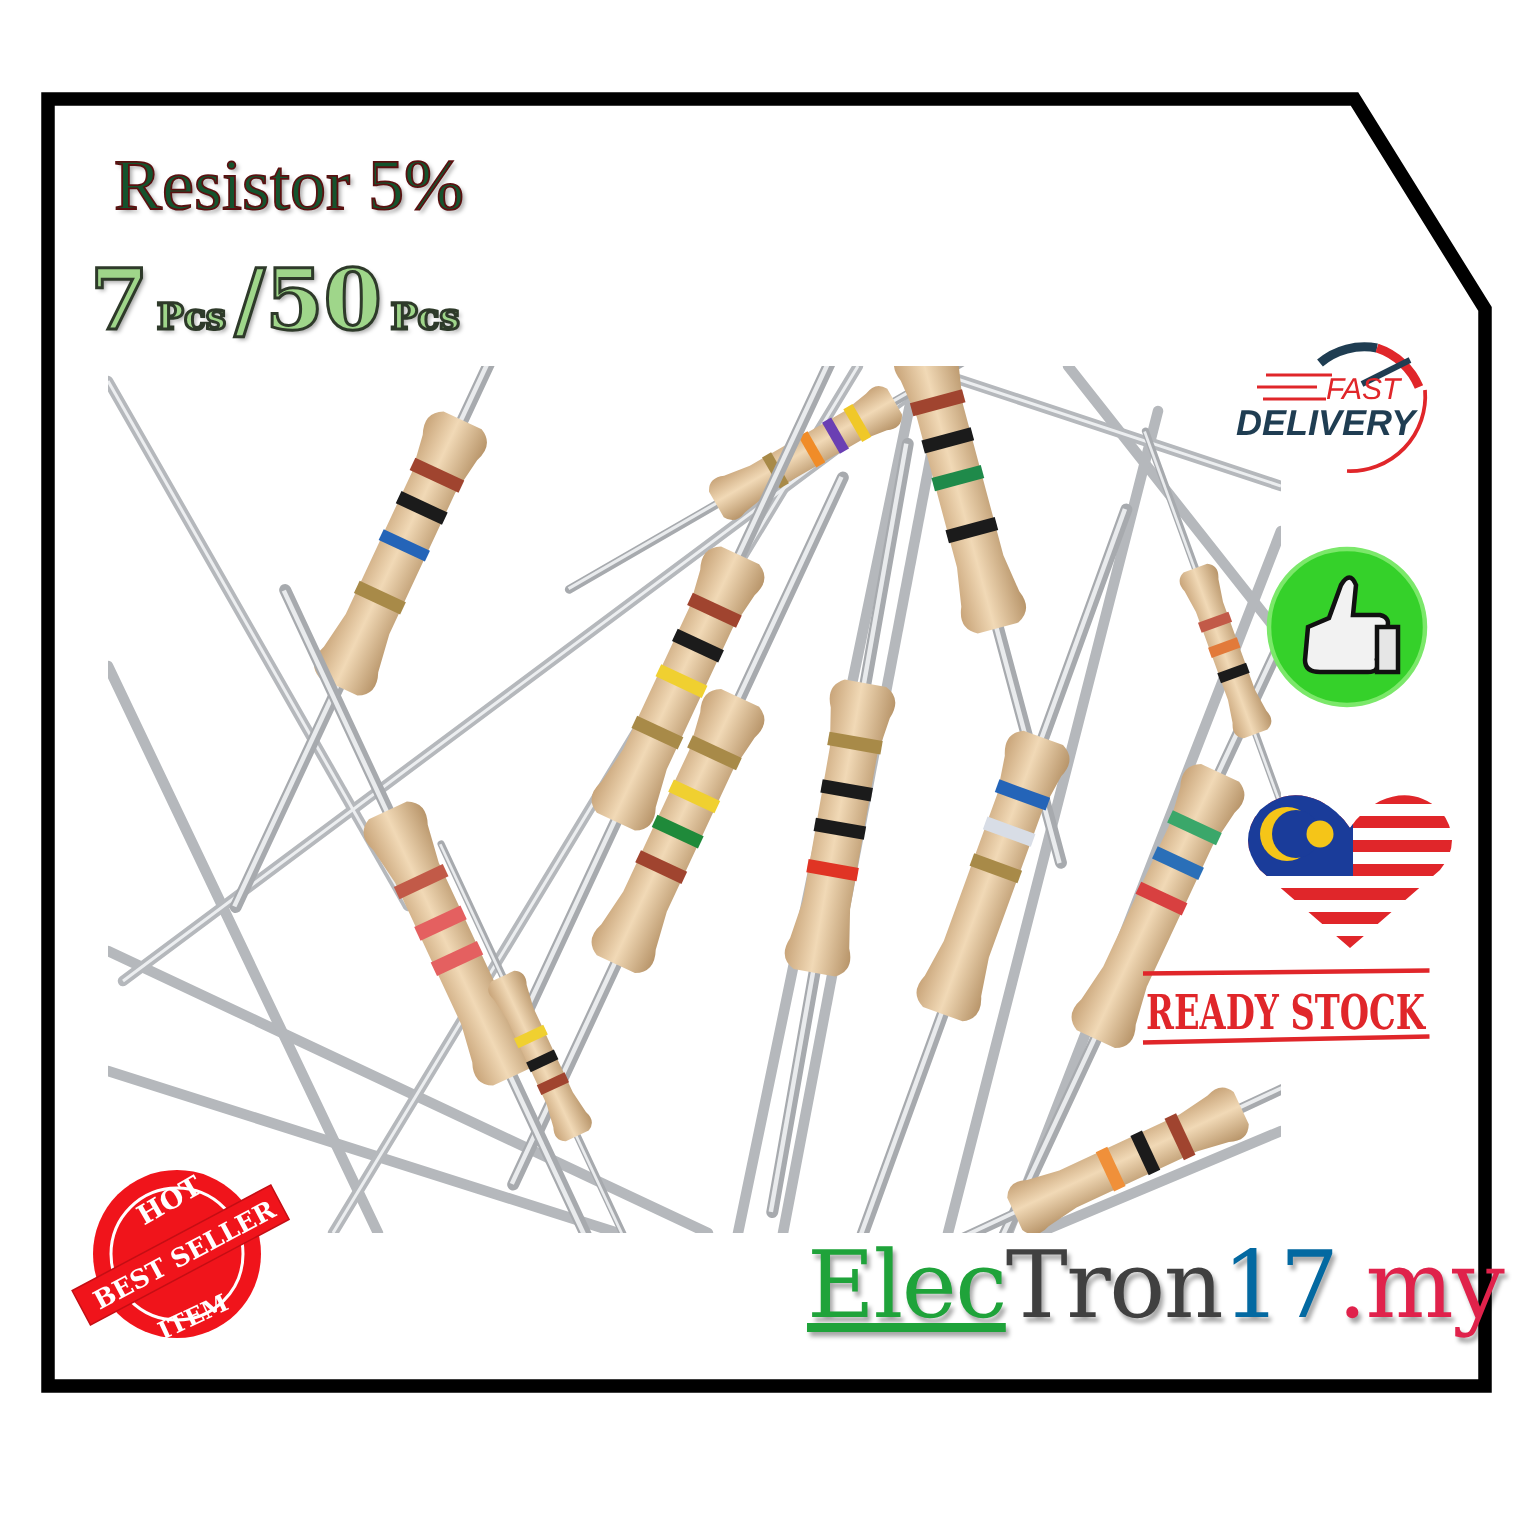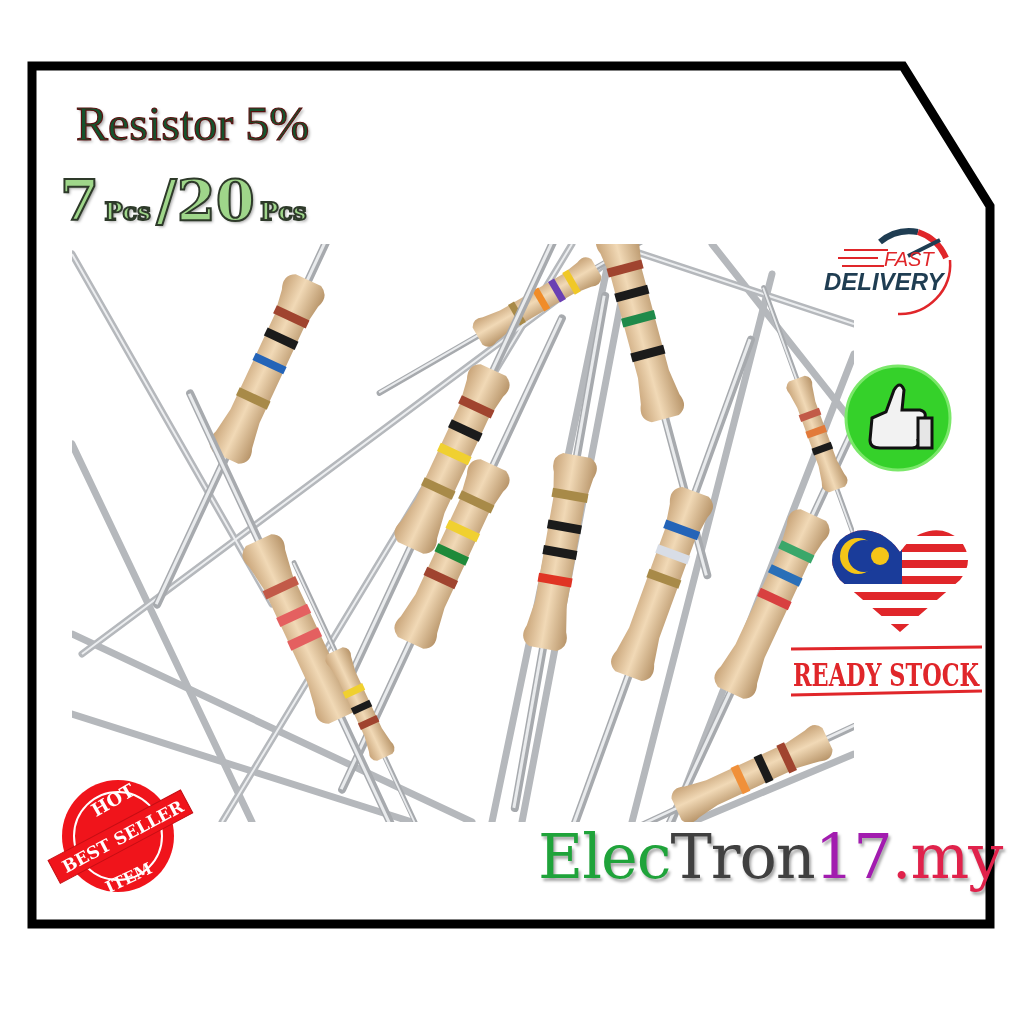--- a/index.html
+++ b/index.html
@@ -5,23 +5,23 @@
   html, body { margin:0; padding:0; }
   body { width:1024px; height:1024px; background:#ffffff; position:relative; overflow:hidden; font-family:"Liberation Sans", sans-serif; }
   .frame-svg { position:absolute; left:0; top:0; width:1024px; height:1024px; }
   .title { position:absolute; left:64px; top:100px; font-family:Liberation Serif, serif; font-size:48px; color:#14532d; -webkit-text-stroke:1.2px #5a1010; letter-spacing:0px; text-shadow:2px 2px 3px rgba(0,0,0,0.35); line-height:1;margin-left:12px; }
   .qty { position:absolute; left:60px; top:172px; font-family:"DejaVu Serif", serif; font-weight:bold; color:#9fd68a; -webkit-text-stroke:2px #2e3a2a; text-shadow:2px 2px 3px rgba(0,0,0,0.35); line-height:1; white-space:nowrap; }
   .qty .big { font-size:56px; }
   .qty .small { font-size:24px; }
   .photo { position:absolute; left:72px; top:244px; width:782px; height:578px; overflow:hidden; }
   .badge { position:absolute; }
   .brand { position:absolute; left:538px; top:826px; font-family:"DejaVu Serif", serif; font-size:62px; line-height:1; text-shadow:2px 3px 3px rgba(0,0,0,0.35); white-space:nowrap; letter-spacing:-1px; }
-  .brand .g { color:#1fa33a; }
+  .brand .g { color:#1fa33a;text-decoration:underline; }
   .brand .b { color:#404040; }
-  .brand .y { color:#a21caf; }
+  .brand .y { color:#0369a1; }
   .brand .r { color:#e0224b;margin-top:20px; }
 </style>
 </head>
 <body>
 
 <svg class="frame-svg" viewBox="0 0 1024 1024">
   <polygon points="32,66 903,66 990,206 990,924 32,924" fill="#ffffff" stroke="#000" stroke-width="9"></polygon>
 </svg>
 
 <div class="photo">
@@ -156,21 +156,21 @@
       <rect x="-17" y="10" width="34" height="10" fill="#f0903a"></rect>
     </g>
   </svg>
 </div>
 
 <div class="title">Resistor 5%</div>
 
 <div class="qty">
   <span class="big">7</span>
   <span class="small">Pcs</span>
-  <span class="big">/</span><span class="big">20</span>
+  <span class="big">/</span><span class="big">50</span>
   <span class="small">Pcs</span>
 </div>
 
 <div class="badge" style="left:818px; top:218px; width:150px; height:100px;">
   <svg width="150" height="100" viewBox="0 0 150 100">
     <path d="M62,24 A46,46 0 0 1 100,14" fill="none" stroke="#1f3d52" stroke-width="6"></path>
     <path d="M100,14 A46,46 0 0 1 128,40" fill="none" stroke="#e0262a" stroke-width="6"></path>
     <path d="M132,42 A50,50 0 0 1 80,96" fill="none" stroke="#e0262a" stroke-width="2.5"></path>
     <line x1="90" y1="38" x2="122" y2="22" stroke="#1f3d52" stroke-width="4"></line>
     <line x1="26" y1="32" x2="70" y2="32" stroke="#e0262a" stroke-width="2"></line>
@@ -206,21 +206,21 @@
       <rect x="0" y="80" width="140" height="8" fill="#e0262a"></rect>
       <rect x="0" y="96" width="140" height="8" fill="#e0262a"></rect>
       <rect x="0" y="0" width="72" height="56" fill="#1a3c9a"></rect>
       <circle cx="28" cy="28" r="18" fill="#f5c518"></circle>
       <circle cx="34" cy="28" r="16" fill="#1a3c9a"></circle>
       <circle cx="50" cy="28" r="9" fill="#f5c518"></circle>
     </g>
   </svg>
 </div>
 
-<div class="badge" style="left:789px; top:645px; width:195px; height:52px;">
+<div class="badge" style="left:760px; top:645px; width:195px; height:52px;">
   <svg width="195" height="52" viewBox="0 0 195 52">
     <line x1="2" y1="4" x2="193" y2="2" stroke="#e0262a" stroke-width="3"></line>
     <line x1="2" y1="50" x2="193" y2="46" stroke="#e0262a" stroke-width="3"></line>
     <text x="4" y="41" font-family="DejaVu Serif, serif" font-weight="bold" font-size="32" fill="#e0262a" textLength="186" lengthAdjust="spacingAndGlyphs">READY STOCK</text>
   </svg>
 </div>
 
 <div class="badge" style="left:40px; top:768px; width:160px; height:130px;">
   <svg width="160" height="130" viewBox="0 0 160 130">
     <circle cx="78" cy="68" r="56" fill="#f0141b"></circle>

